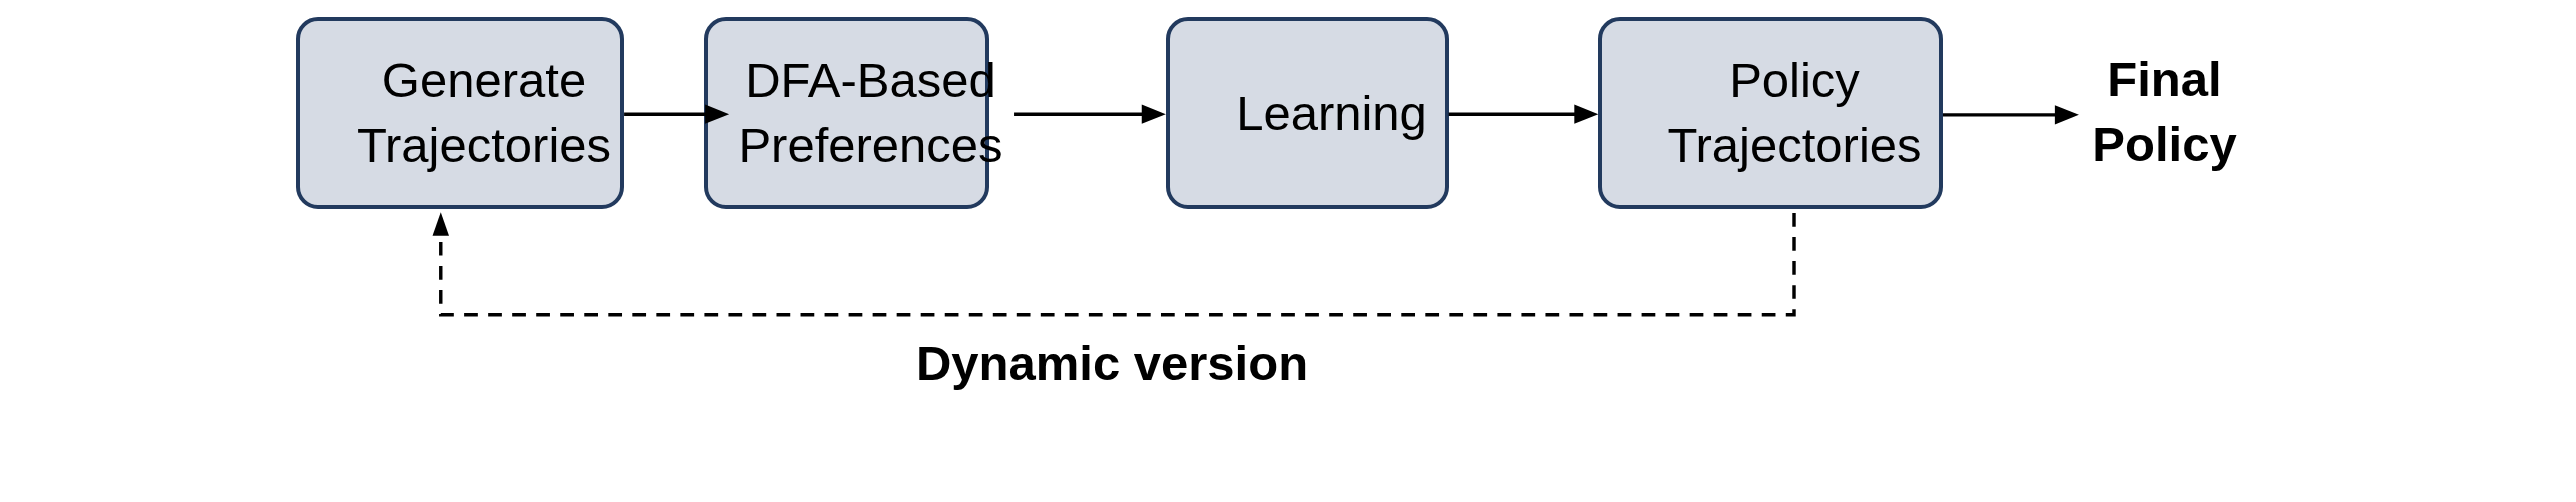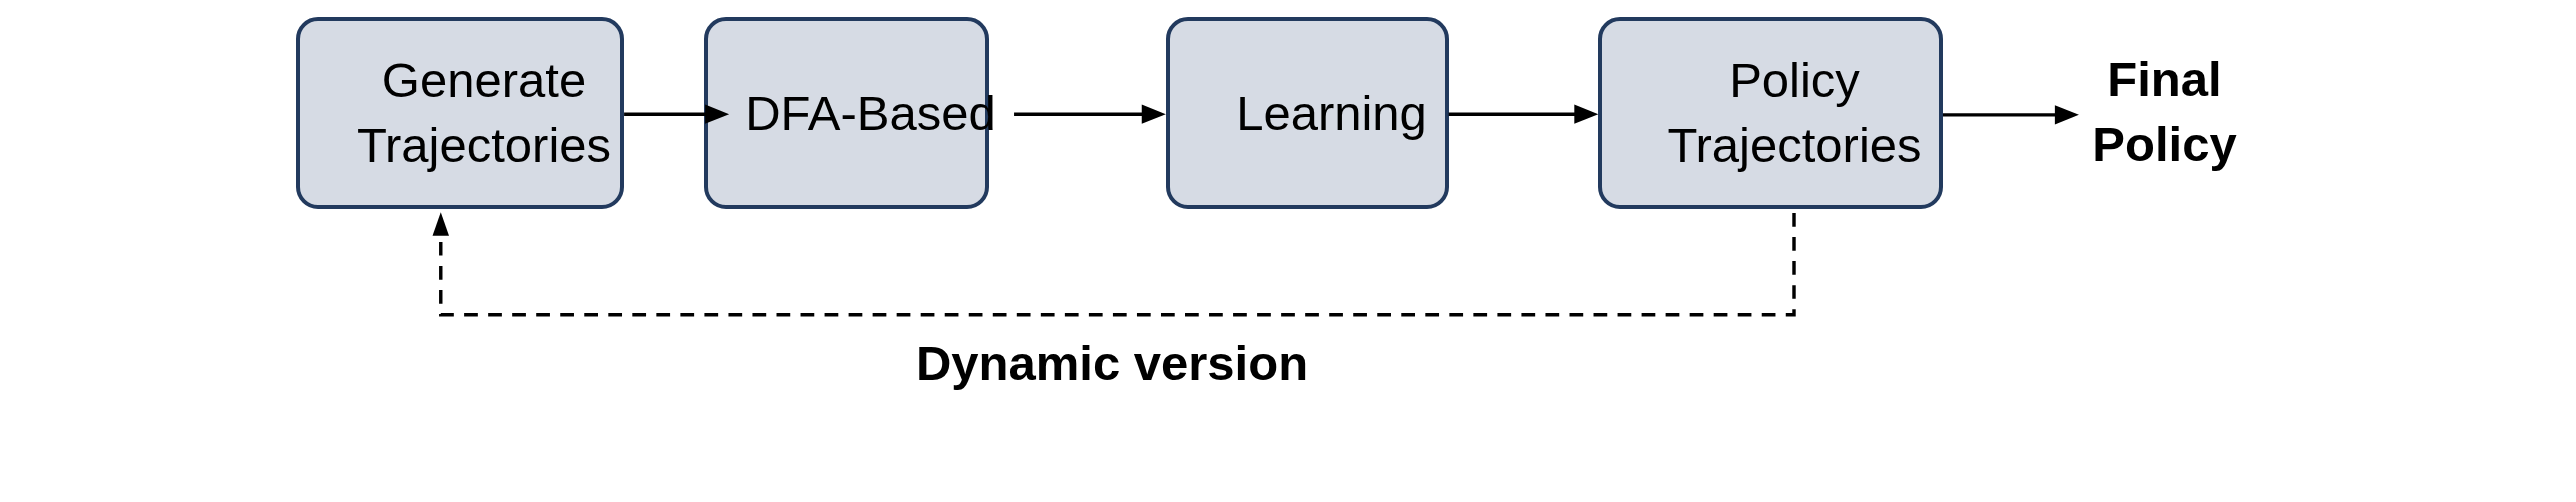--- a/index.html
+++ b/index.html
@@ -58,20 +58,21 @@
 
 <div class="canvas">
 
   <div class="flow-box" id="box-generate">
     <span class="box-line">Generate</span>
     <span class="box-line">Trajectories</span>
   </div>
 
   <div class="flow-box" id="box-dfa">
     <span class="box-line">DFA-Based</span>
+    <span class="box-line">Preferences</span>
   </div>
 
   <div class="flow-box" id="box-reward">
     <span class="box-line">Learning</span>
   </div>
 
   <div class="flow-box" id="box-policy">
     <span class="box-line">Policy</span>
     <span class="box-line">Trajectories</span>
   </div>

